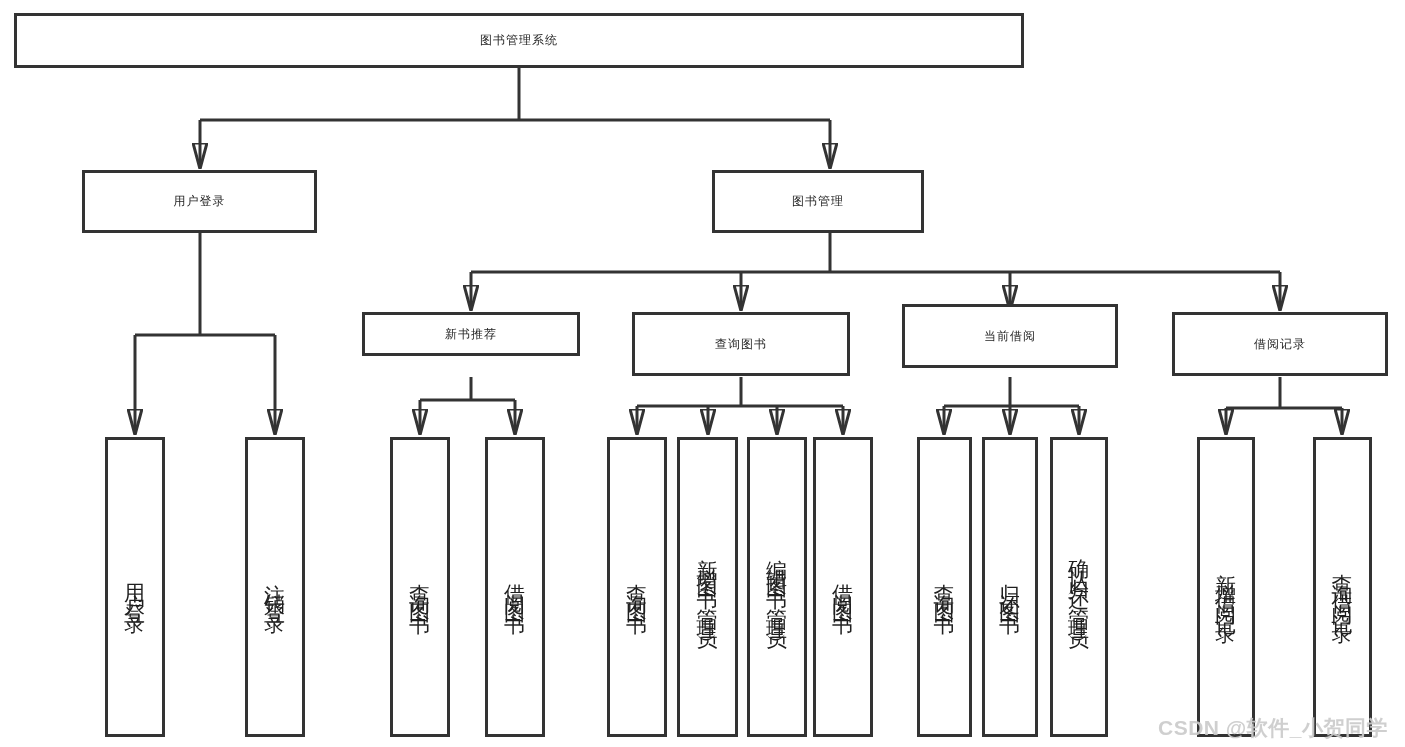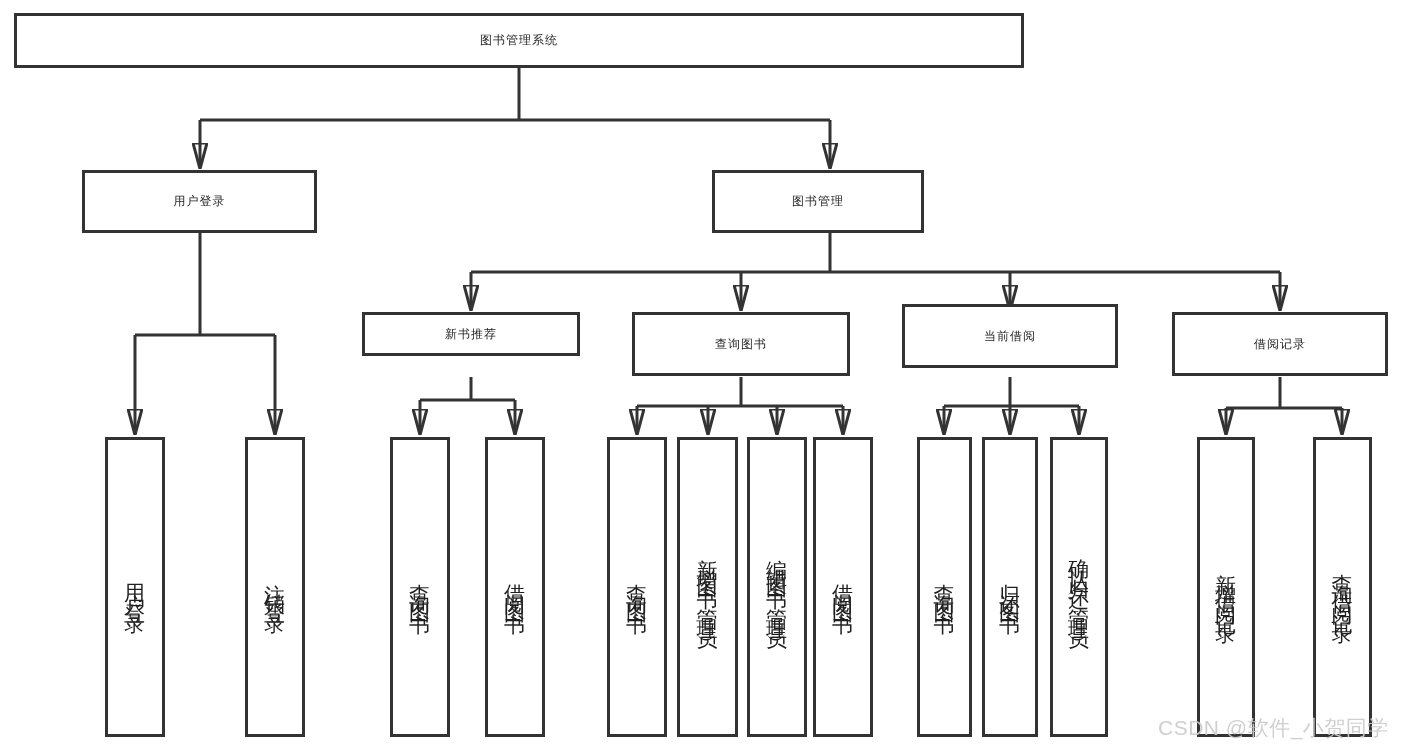--- a/index.html
+++ b/index.html
@@ -18,21 +18,21 @@
   .node.v span{
     writing-mode:vertical-rl;text-orientation:mixed;
     font-size:21px;letter-spacing:10px;line-height:1;
     white-space:nowrap;color:#1f1f1f;
   }
   #wires{position:absolute;left:0;top:0;z-index:1;}
   #wires path{stroke:#333333;stroke-width:3;fill:none;}
   .watermark{
     position:absolute;left:1158px;top:714px;z-index:5;
     font-size:21px;color:rgba(203,203,203,0.92);
-    letter-spacing:0.5px;white-space:nowrap;
+    letter-spacing:0.5px;white-space:nowrap;font-weight:bold;
   }
 </style>
 </head>
 <body>
 
 <svg id="wires" width="1405" height="747">
   <defs>
     <marker id="arrow" viewBox="0 0 26 16" refX="24" refY="8" markerWidth="26" markerHeight="16" markerUnits="userSpaceOnUse" orient="auto">
       <path d="M0,1 L26,8 L0,15 Z" fill="#333333" stroke="none"></path>
     </marker>

